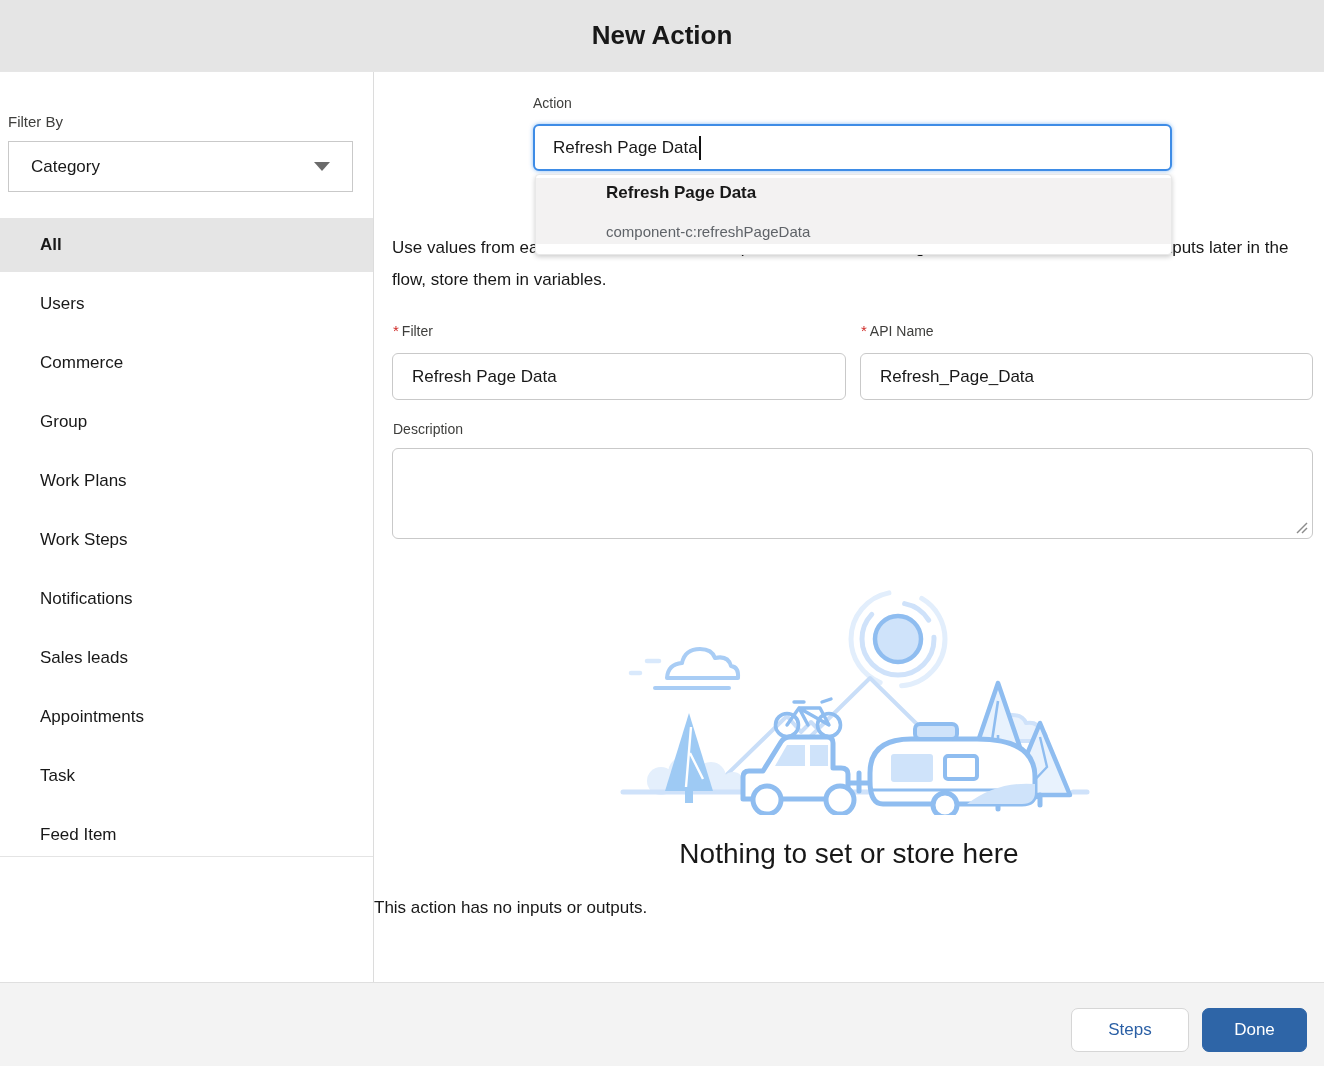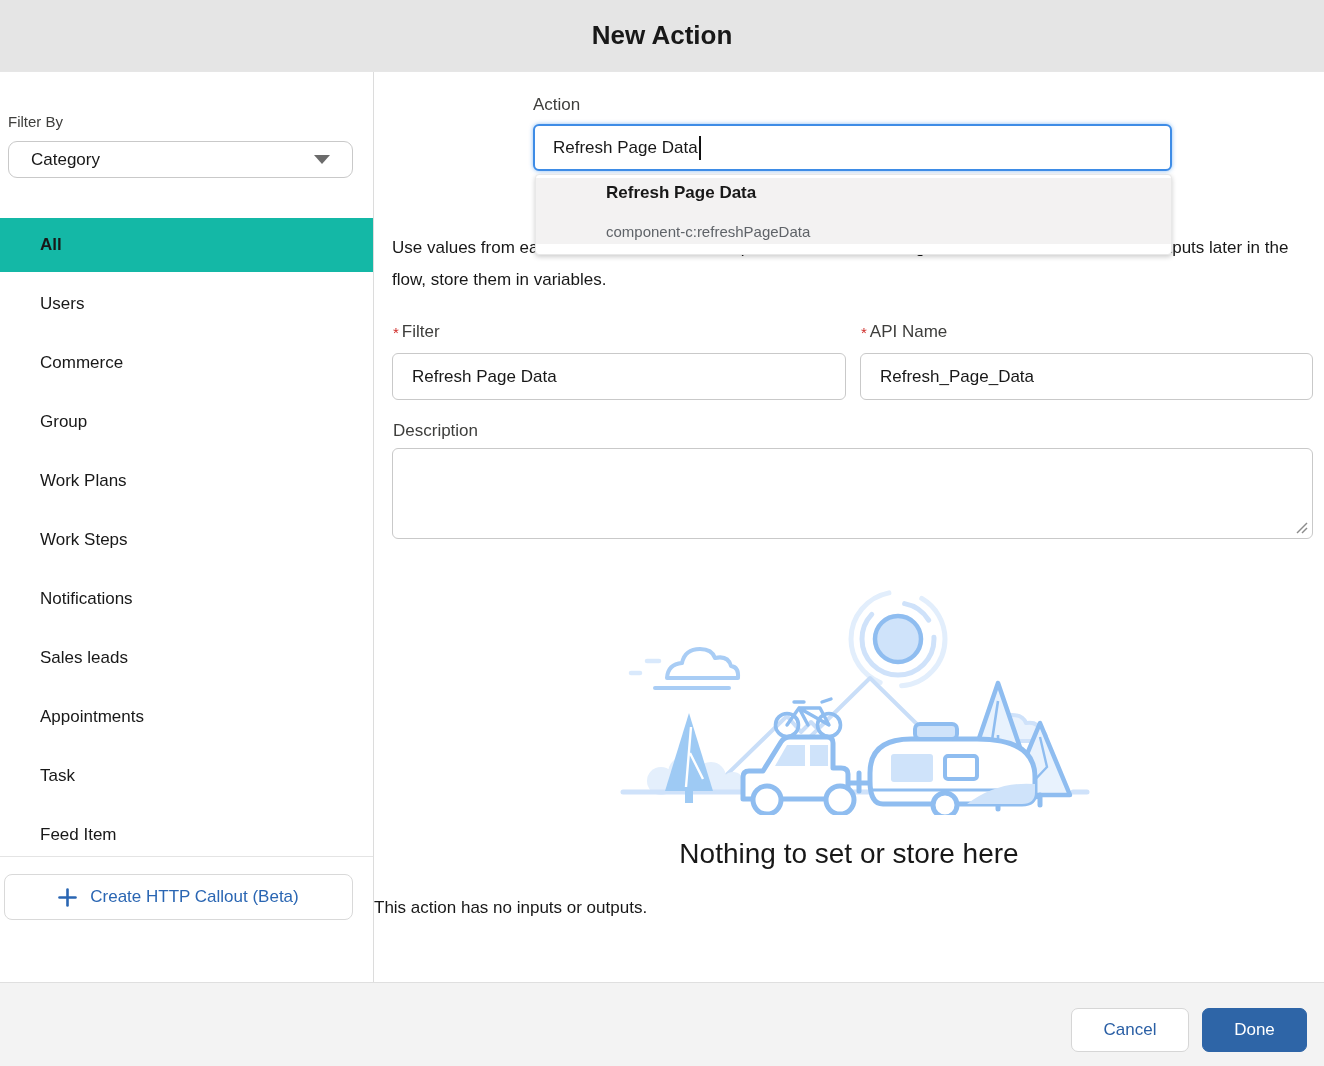--- a/index.html
+++ b/index.html
@@ -9,37 +9,37 @@
     color:#181818; background:#fff; position:relative; overflow:hidden;
   }
   
   .modal-header{position:absolute;top:0;left:0;width:100%;height:72px;background:#e5e5e5;
     border-bottom:1px solid #e6e6e6;display:flex;align-items:center;justify-content:center;}
   .modal-title{font-size:26px;font-weight:600;color:#181818;}
   
   .sidebar{position:absolute;left:0;top:72px;width:374px;height:910px;background:#fff;
     border-right:1px solid #dcdcdc;}
   .filter-label{position:absolute;left:8px;top:41px;font-size:15px;color:#3e3e3c;}
-  .category-select{position:absolute;left:8px;top:69px;width:345px;height:37px;background:#fff;
-    border:1px solid #c9c9c9;border-radius:9px;display:flex;align-items:center;
+  .category-select{position:absolute;left:8px;top:69px;width:345px;height:51px;background:#fff;
+    border:1px solid #c9c9c9;border-radius:0;display:flex;align-items:center;
     justify-content:space-between;padding:8px 22px;font-size:17px;color:#181818;cursor:pointer;}
   .select-arrow{width:0;height:0;border-left:8px solid transparent;border-right:8px solid transparent;
     border-top:9px solid #6b6b6b;}
   .nav-list{position:absolute;left:0;top:146px;width:373px;}
   .nav-item{height:54px;margin-bottom:5px;display:flex;align-items:center;padding-left:40px;
     font-size:17px;color:#181818;cursor:pointer;}
-  .nav-item.selected{background:#14b8a6;font-weight:700;}
+  .nav-item.selected{background:#e5e5e5;font-weight:700;}
   .sidebar-divider{position:absolute;left:0;top:784px;width:373px;border-top:1px solid #e4e4e4;}
   .create-callout-btn{position:absolute;left:4px;top:802px;width:349px;height:46px;background:#fff;
     border:1px solid #d9d9d9;border-radius:8px;color:#2a66b3;font-size:17px;
     display:flex;align-items:center;justify-content:center;gap:13px;cursor:pointer;
     font-family:"Liberation Sans",sans-serif;}
   
   .content{position:absolute;left:374px;top:72px;width:950px;height:910px;background:#fff;}
-  .field-label{font-size:17px;color:#3e3e3c;text-align:right;}
+  .field-label{font-size:14px;color:#3e3e3c;text-align:right;}
   .req{color:#cf2a27;margin-right:3px;font-size:15px;}
   .action-label{position:absolute;left:159px;top:23px;}
   .action-input{position:absolute;left:159px;top:52px;width:639px;height:47px;background:#fff;
     border:2px solid #3e8ce6;border-radius:6px;box-shadow:0 0 4px rgba(24,123,233,.5);
     display:flex;align-items:center;padding:0 18px;font-size:17px;color:#181818;}
   .caret{display:inline-block;width:2px;height:24px;background:#111;margin-left:1px;vertical-align:middle;}
   .helper-text{position:absolute;left:18px;top:160px;width:918px;font-size:17px;line-height:32px;color:#181818;}
   .dropdown-panel{position:absolute;left:161px;top:102px;width:637px;background:#fff;
     border:1px solid #e8e8e8;border-radius:4px;box-shadow:0 2px 5px rgba(0,0,0,.2);
     padding:3px 0 10px 0;z-index:5;}
@@ -114,27 +114,20 @@
         <span>Appointments</span>
       </div>
     <div class="nav-item">
         <span>Task</span>
       </div>
     <div class="nav-item">
         <span>Feed Item</span>
       </div>
   </div>
   <div class="sidebar-divider"></div>
-  <button class="create-callout-btn">
-    <svg width="19" height="19" viewBox="0 0 19 19">
-      <line x1="9.5" y1="1.5" x2="9.5" y2="17.5" stroke="#2a66b3" stroke-width="2.6" stroke-linecap="round"></line>
-      <line x1="1.5" y1="9.5" x2="17.5" y2="9.5" stroke="#2a66b3" stroke-width="2.6" stroke-linecap="round"></line>
-    </svg>
-    <span>Create HTTP Callout (Beta)</span>
-  </button>
 </div>
 
 <div class="content">
   <div class="field-label action-label">Action</div>
 
   <div class="action-input">
     <span>Refresh Page Data</span>
       <span class="caret"></span>
   </div>
 
@@ -233,15 +226,15 @@
       <circle cx="225" cy="215" r="14" fill="#fff" stroke="#8fbdf0" stroke-width="5"></circle>
       <circle cx="330" cy="220" r="12" fill="#fff" stroke="#8fbdf0" stroke-width="5"></circle>
     </svg>
   </div>
 
   <div class="empty-heading">Nothing to set or store here</div>
   <div class="empty-subtext">This action has no inputs or outputs.</div>
 </div>
 
 <div class="modal-footer">
-  <button class="btn btn-cancel">Cancel</button>
+  <button class="btn btn-cancel">Steps</button>
   <button class="btn btn-done">Done</button>
 </div>
 
 </body></html>

